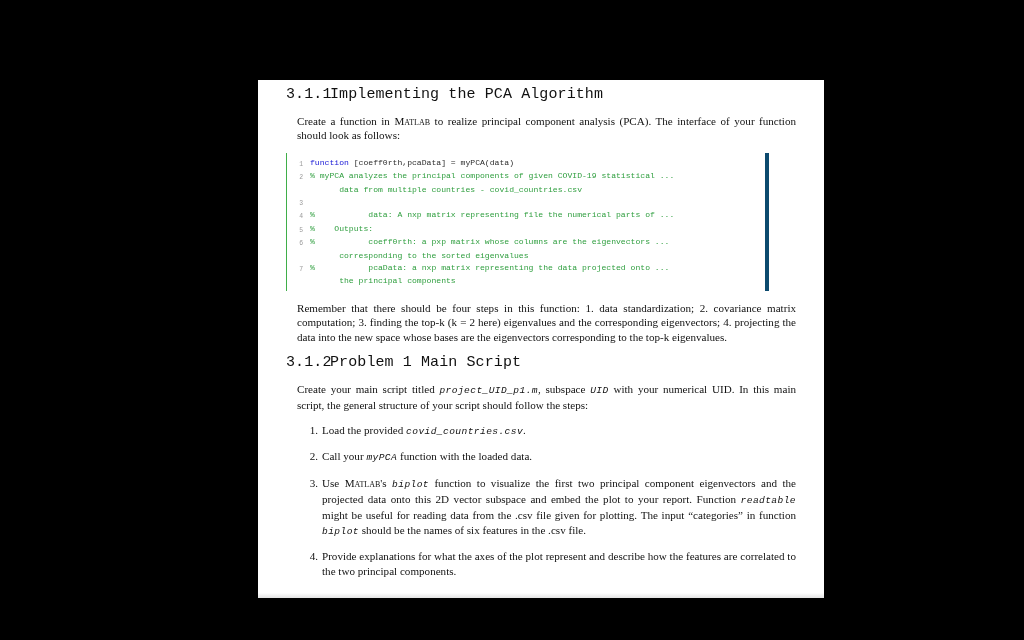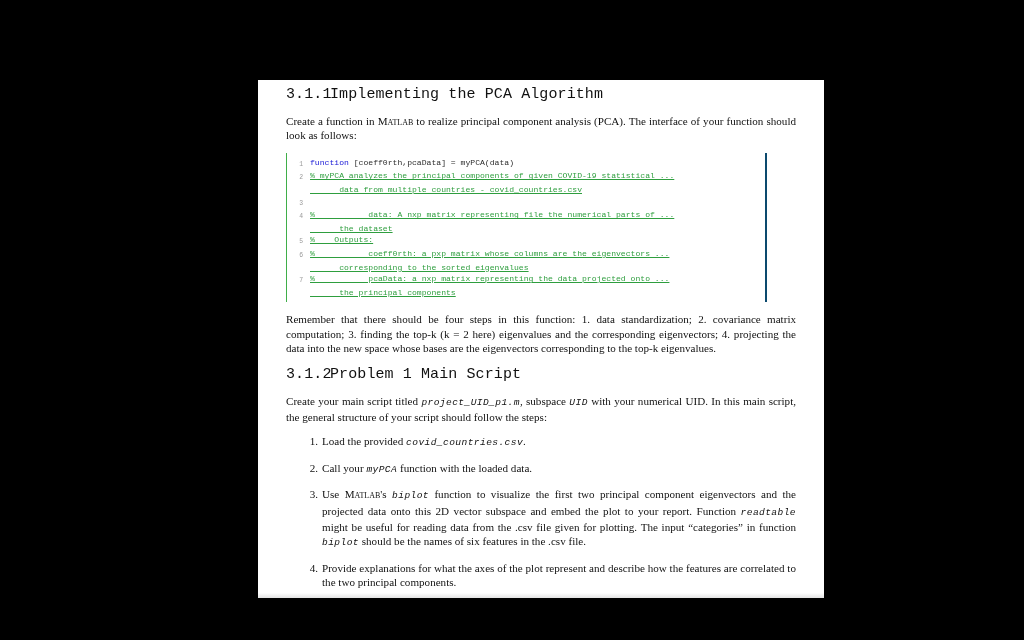--- a/index.html
+++ b/index.html
@@ -44,21 +44,21 @@
     color: #111;
   }
   h3.section-heading .secnum {
     display: inline-block;
     width: 44px;
   }
 
   p.body-text {
     font-size: 11.1px;
     line-height: 14.4px;
-    margin: 0 0 10px 0;
+    margin: 0 0 10px 11px;
     text-align: justify;
     color: #111;
     letter-spacing: -0.01px;
   }
   .sc {
     font-variant: small-caps;
     font-size: 11.1px;
   }
   .mono {
     font-family: "Liberation Mono", monospace;
@@ -66,21 +66,21 @@
     letter-spacing: 0.4px;
     font-style: italic;
   }
 
   
   .code-block {
     position: relative;
     margin: 8px 0 10px 0;
     padding: 4px 0 4px 0;
     border-left: 1.4px solid #3fae49;
-    border-right: 2px solid #0c4a6e;
+    border-right: 4px solid #0c4a6e;
     background: #ffffff;
     width: 478px;
   }
   .code-line {
     display: flex;
     align-items: flex-start;
     font-family: "Liberation Mono", monospace;
     font-size: 8.1px;
     line-height: 11.6px;
     white-space: pre;
@@ -91,21 +91,21 @@
     text-align: right;
     color: #9a9a9a;
     font-size: 6.4px;
     padding-right: 7px;
     padding-top: 2px;
     user-select: none;
   }
   .code-text { flex: 1; }
   .cont .ln { visibility: hidden; }
   .kw { color: #1414d6; }
-  .cm { color: #2e9e3e; text-decoration: underline; }
+  .cm { color: #2e9e3e; }
   .pl { color: #2b2b2b; }
 
   
   ol.steps {
     margin: 4px 0 0 0;
     padding: 0 0 0 36px;
     list-style: none;
     counter-reset: stepctr;
   }
   ol.steps > li {
@@ -159,23 +159,20 @@
           <span class="ln"></span><span class="code-text cm">      data from multiple countries - covid_countries.csv</span>
         </div>
 
         <div class="code-line">
           <span class="ln">3</span>
         </div>
 
         <div class="code-line">
           <span class="ln">4</span><span class="code-text cm">%           data: A nxp matrix representing file the numerical parts of ...</span>
         </div>
-        <div class="code-line cont">
-          <span class="ln"></span><span class="code-text cm">      the dataset</span>
-        </div>
 
         <div class="code-line">
           <span class="ln">5</span><span class="code-text cm">%    Outputs:</span>
         </div>
 
         <div class="code-line">
           <span class="ln">6</span><span class="code-text cm">%           coeff0rth: a pxp matrix whose columns are the eigenvectors ...</span>
         </div>
         <div class="code-line cont">
           <span class="ln"></span><span class="code-text cm">      corresponding to the sorted eigenvalues</span>

